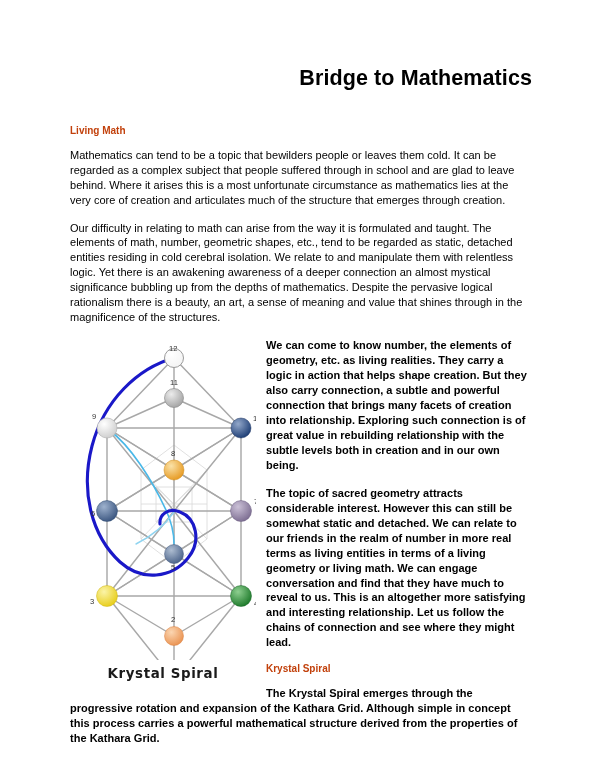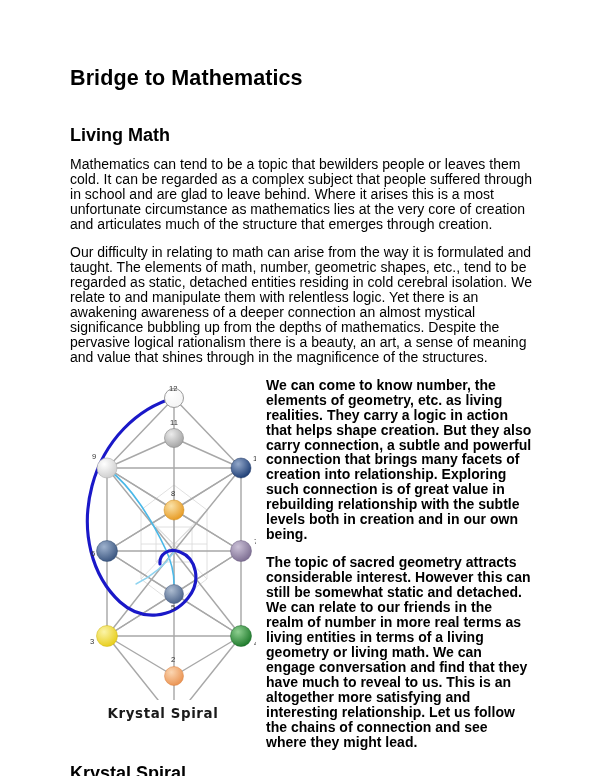--- a/index.html
+++ b/index.html
@@ -24,30 +24,31 @@
     box-sizing: border-box;
     padding: 66px 68px 0 70px;
   }
   h1.doc-title {
     font-size: 21.5px;
     font-weight: bold;
     letter-spacing: 0.1px;
     margin: 0 0 34px 0;
     line-height: 1.15;
     color: #000;
+    text-align: right;
   }
   h2.section-head {
-    font-size: 18px;
+    font-size: 10px;
     font-weight: bold;
     margin: 0 0 11px 0;
     line-height: 1.2;
-    color: #000000;
+    color: #c2410c;
   }
   p.body-text {
-    font-size: 14px;
+    font-size: 11px;
     line-height: 14.95px;
     margin: 0 0 13px 0;
     text-align: left;
     color: #000;
     letter-spacing: 0.02px;
   }
   p.body-text:last-child { margin-bottom: 0; }
 
   
   .wrap-section {
@@ -229,18 +230,19 @@
       </div>
     </figure>
 
     <div class="right-col">
       <p class="body-text">We can come to know number, the elements of geometry, etc. as living realities.  They carry a logic in action that helps shape creation.  But they also carry connection, a subtle and powerful connection that brings many facets of creation into relationship.  Exploring such connection is of great value in rebuilding relationship with the subtle levels both in creation and in our own being.</p>
 
       <p class="body-text">The topic of sacred geometry attracts considerable interest.  However this can still be somewhat static and detached.  We can relate to our friends in the realm of number in more real terms as living entities in terms of a living geometry or living math.  We can engage conversation and find that they have much to reveal to us.  This is an altogether more satisfying and interesting relationship.  Let us follow the chains of connection and see where they might lead.</p>
 
       <h2 class="section-head">Krystal Spiral</h2>
 
+      <p class="body-text">The Krystal Spiral emerges through the progressive rotation and expansion of the Kathara Grid.  Although simple in concept this process carries a powerful mathematical structure derived from the properties of the Kathara Grid.</p>
 
 
     </div>
   </div>
 
 </div>
 
 </body></html>

